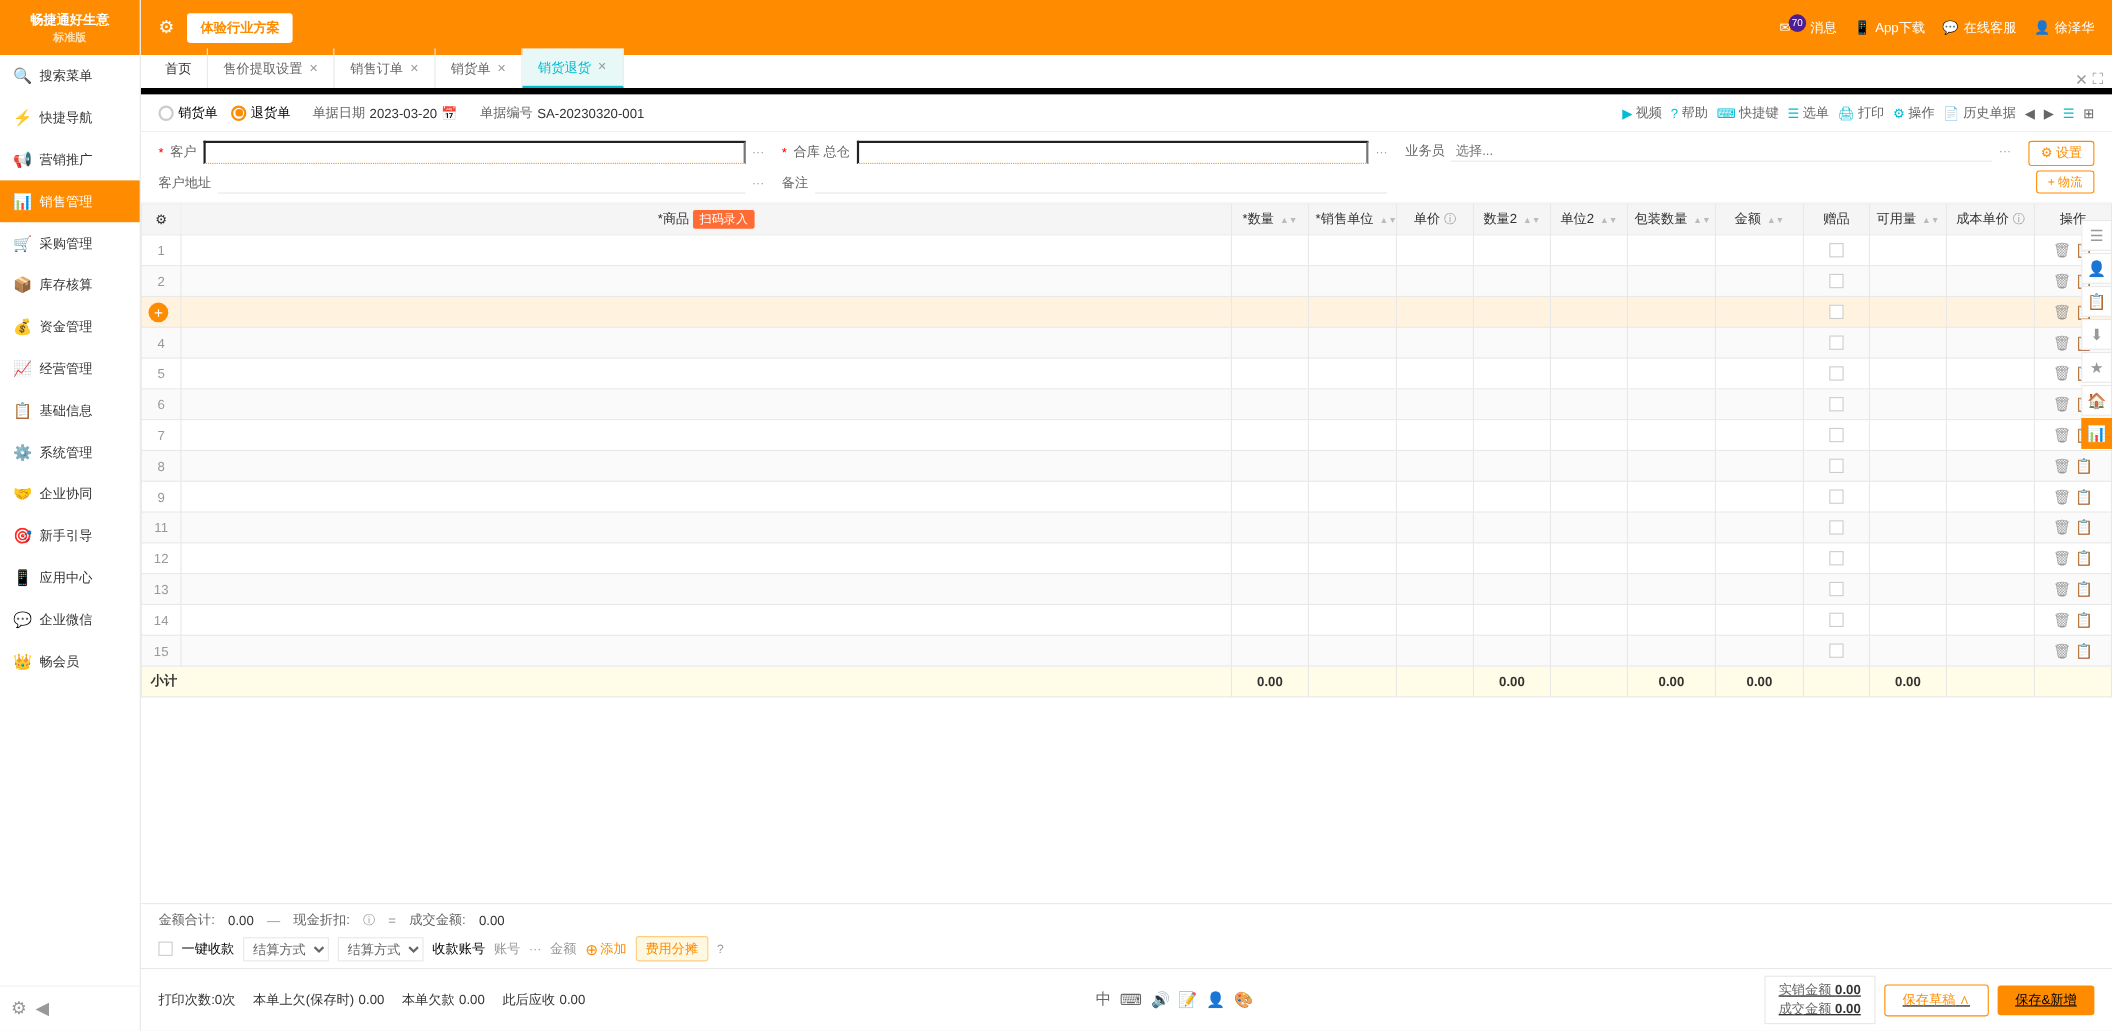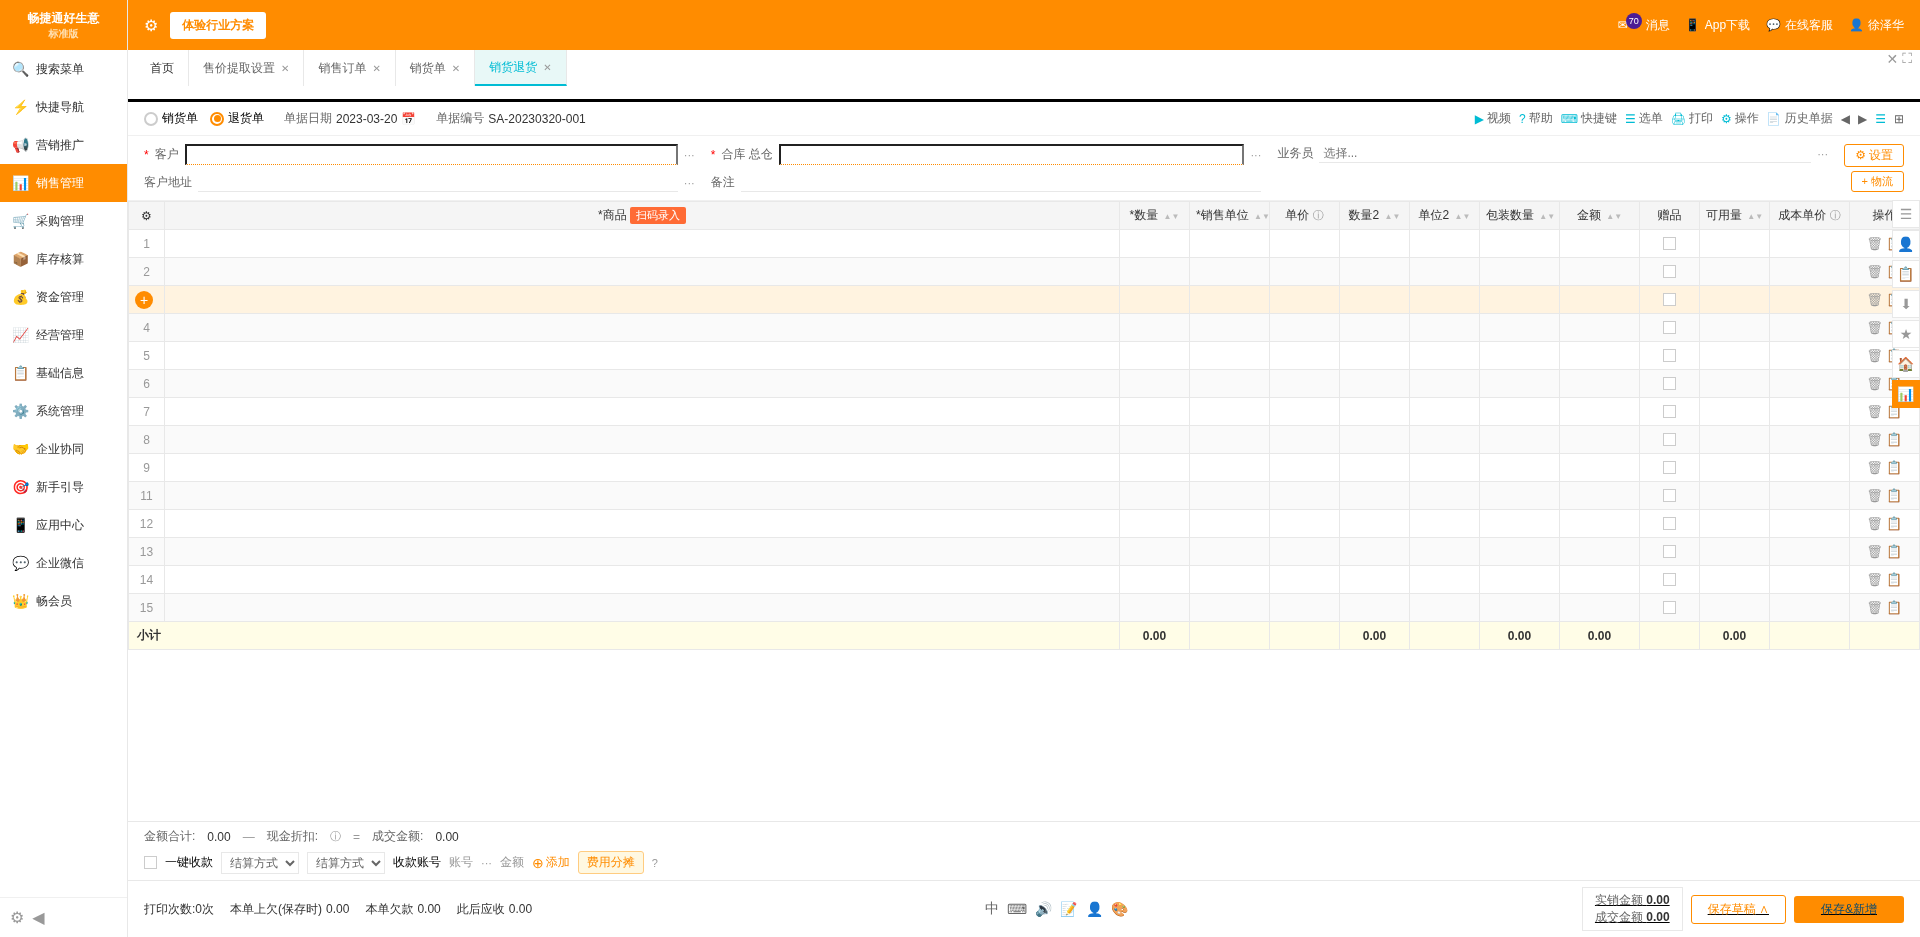--- a/index.html
+++ b/index.html
@@ -19,21 +19,21 @@
     .main { flex: 1; display: flex; flex-direction: column; overflow: hidden; }
 
     
     .topbar { background: #ff8c00; height: 50px; display: flex; align-items: center; padding: 0 16px; gap: 12px; color: #fff; }
     .topbar-right { margin-left: auto; display: flex; align-items: center; gap: 16px; font-size: 12px; }
     .topbar-icon-btn { background: none; border: none; color: #fff; cursor: pointer; display: flex; align-items: center; gap: 4px; font-size: 12px; }
     .badge { background: #4c1d95; color: #fff; border-radius: 50%; width: 16px; height: 16px; font-size: 9px; display: flex; align-items: center; justify-content: center; margin-top: -8px; margin-left: -6px; }
     .topbar-btn { background: #fff; color: #ff8c00; border: none; border-radius: 3px; padding: 5px 12px; cursor: pointer; font-size: 12px; font-weight: bold; }
 
     
-    .tabs { background: #fff; border-bottom: 3px solid #000000; display: flex; align-items: flex-start; height: 52px; padding: 0 8px; }
+    .tabs { background: #fff; border-bottom: 6px solid #000000; display: flex; align-items: flex-end; height: 36px; padding: 0 8px; }
     .tab { padding: 0 14px; height: 36px; display: flex; align-items: center; gap: 6px; cursor: pointer; border-right: 1px solid #e8e8e8; color: #666; font-size: 12px; }
     .tab.active { background: #e8f8f7; color: #00bcd4; border-bottom: 2px solid #00bcd4; }
     .tab .tab-close { color: #999; font-size: 10px; cursor: pointer; }
     .tab:first-child { color: #333; border-bottom: none; }
     .tabs-right { margin-left: auto; display: flex; gap: 4px; }
     .tabs-right-btn { background: none; border: none; cursor: pointer; color: #999; font-size: 14px; }
 
     
     .content { flex: 1; background: #fff; overflow: auto; display: flex; flex-direction: column; }
 
@@ -104,21 +104,21 @@
     .add-btn { background: none; border: none; color: #ff8c00; cursor: pointer; display: flex; align-items: center; gap: 2px; font-size: 12px; }
     .fee-split-btn { background: #fff8e1; border: 1px solid #ffcc80; color: #ff8c00; border-radius: 3px; padding: 2px 8px; cursor: pointer; font-size: 12px; }
 
     
     .bottom-bar { border-top: 1px solid #e8e8e8; padding: 6px 16px; display: flex; align-items: center; gap: 16px; background: #fff; }
     .bottom-info { color: #666; display: flex; align-items: center; gap: 4px; }
     .bottom-info span { color: #333; }
     .bottom-tools { margin-left: auto; display: flex; align-items: center; gap: 8px; }
     .bottom-tools-icon { font-size: 14px; color: #666; cursor: pointer; }
     .save-draft-btn { background: #fff; border: 1px solid #ff8c00; color: #ff8c00; border-radius: 3px; padding: 5px 16px; cursor: pointer; font-size: 12px; }
-    .save-new-btn { background: #ff8c00; border: none; color: #0c4a6e; border-radius: 3px; padding: 5px 27px; cursor: pointer; font-size: 12px; }
+    .save-new-btn { background: #ff8c00; border: none; color: #000000; border-radius: 3px; padding: 5px 16px; cursor: pointer; font-size: 12px; }
 
     
     .right-float { position: fixed; right: 0; top: 200px; display: flex; flex-direction: column; gap: 2px; z-index: 10; }
     .right-float-btn { background: #fff; border: 1px solid #e8e8e8; width: 28px; height: 28px; display: flex; align-items: center; justify-content: center; cursor: pointer; font-size: 14px; color: #999; }
     .right-float-btn.active { background: #ff8c00; color: #fff; border-color: #ff8c00; }
 
     .info-icon { font-size: 11px; color: #999; cursor: pointer; }
     .sort-arrows { display: inline-flex; flex-direction: column; margin-left: 2px; font-size: 8px; color: #bbb; line-height: 1; }
   </style>
 </head>

